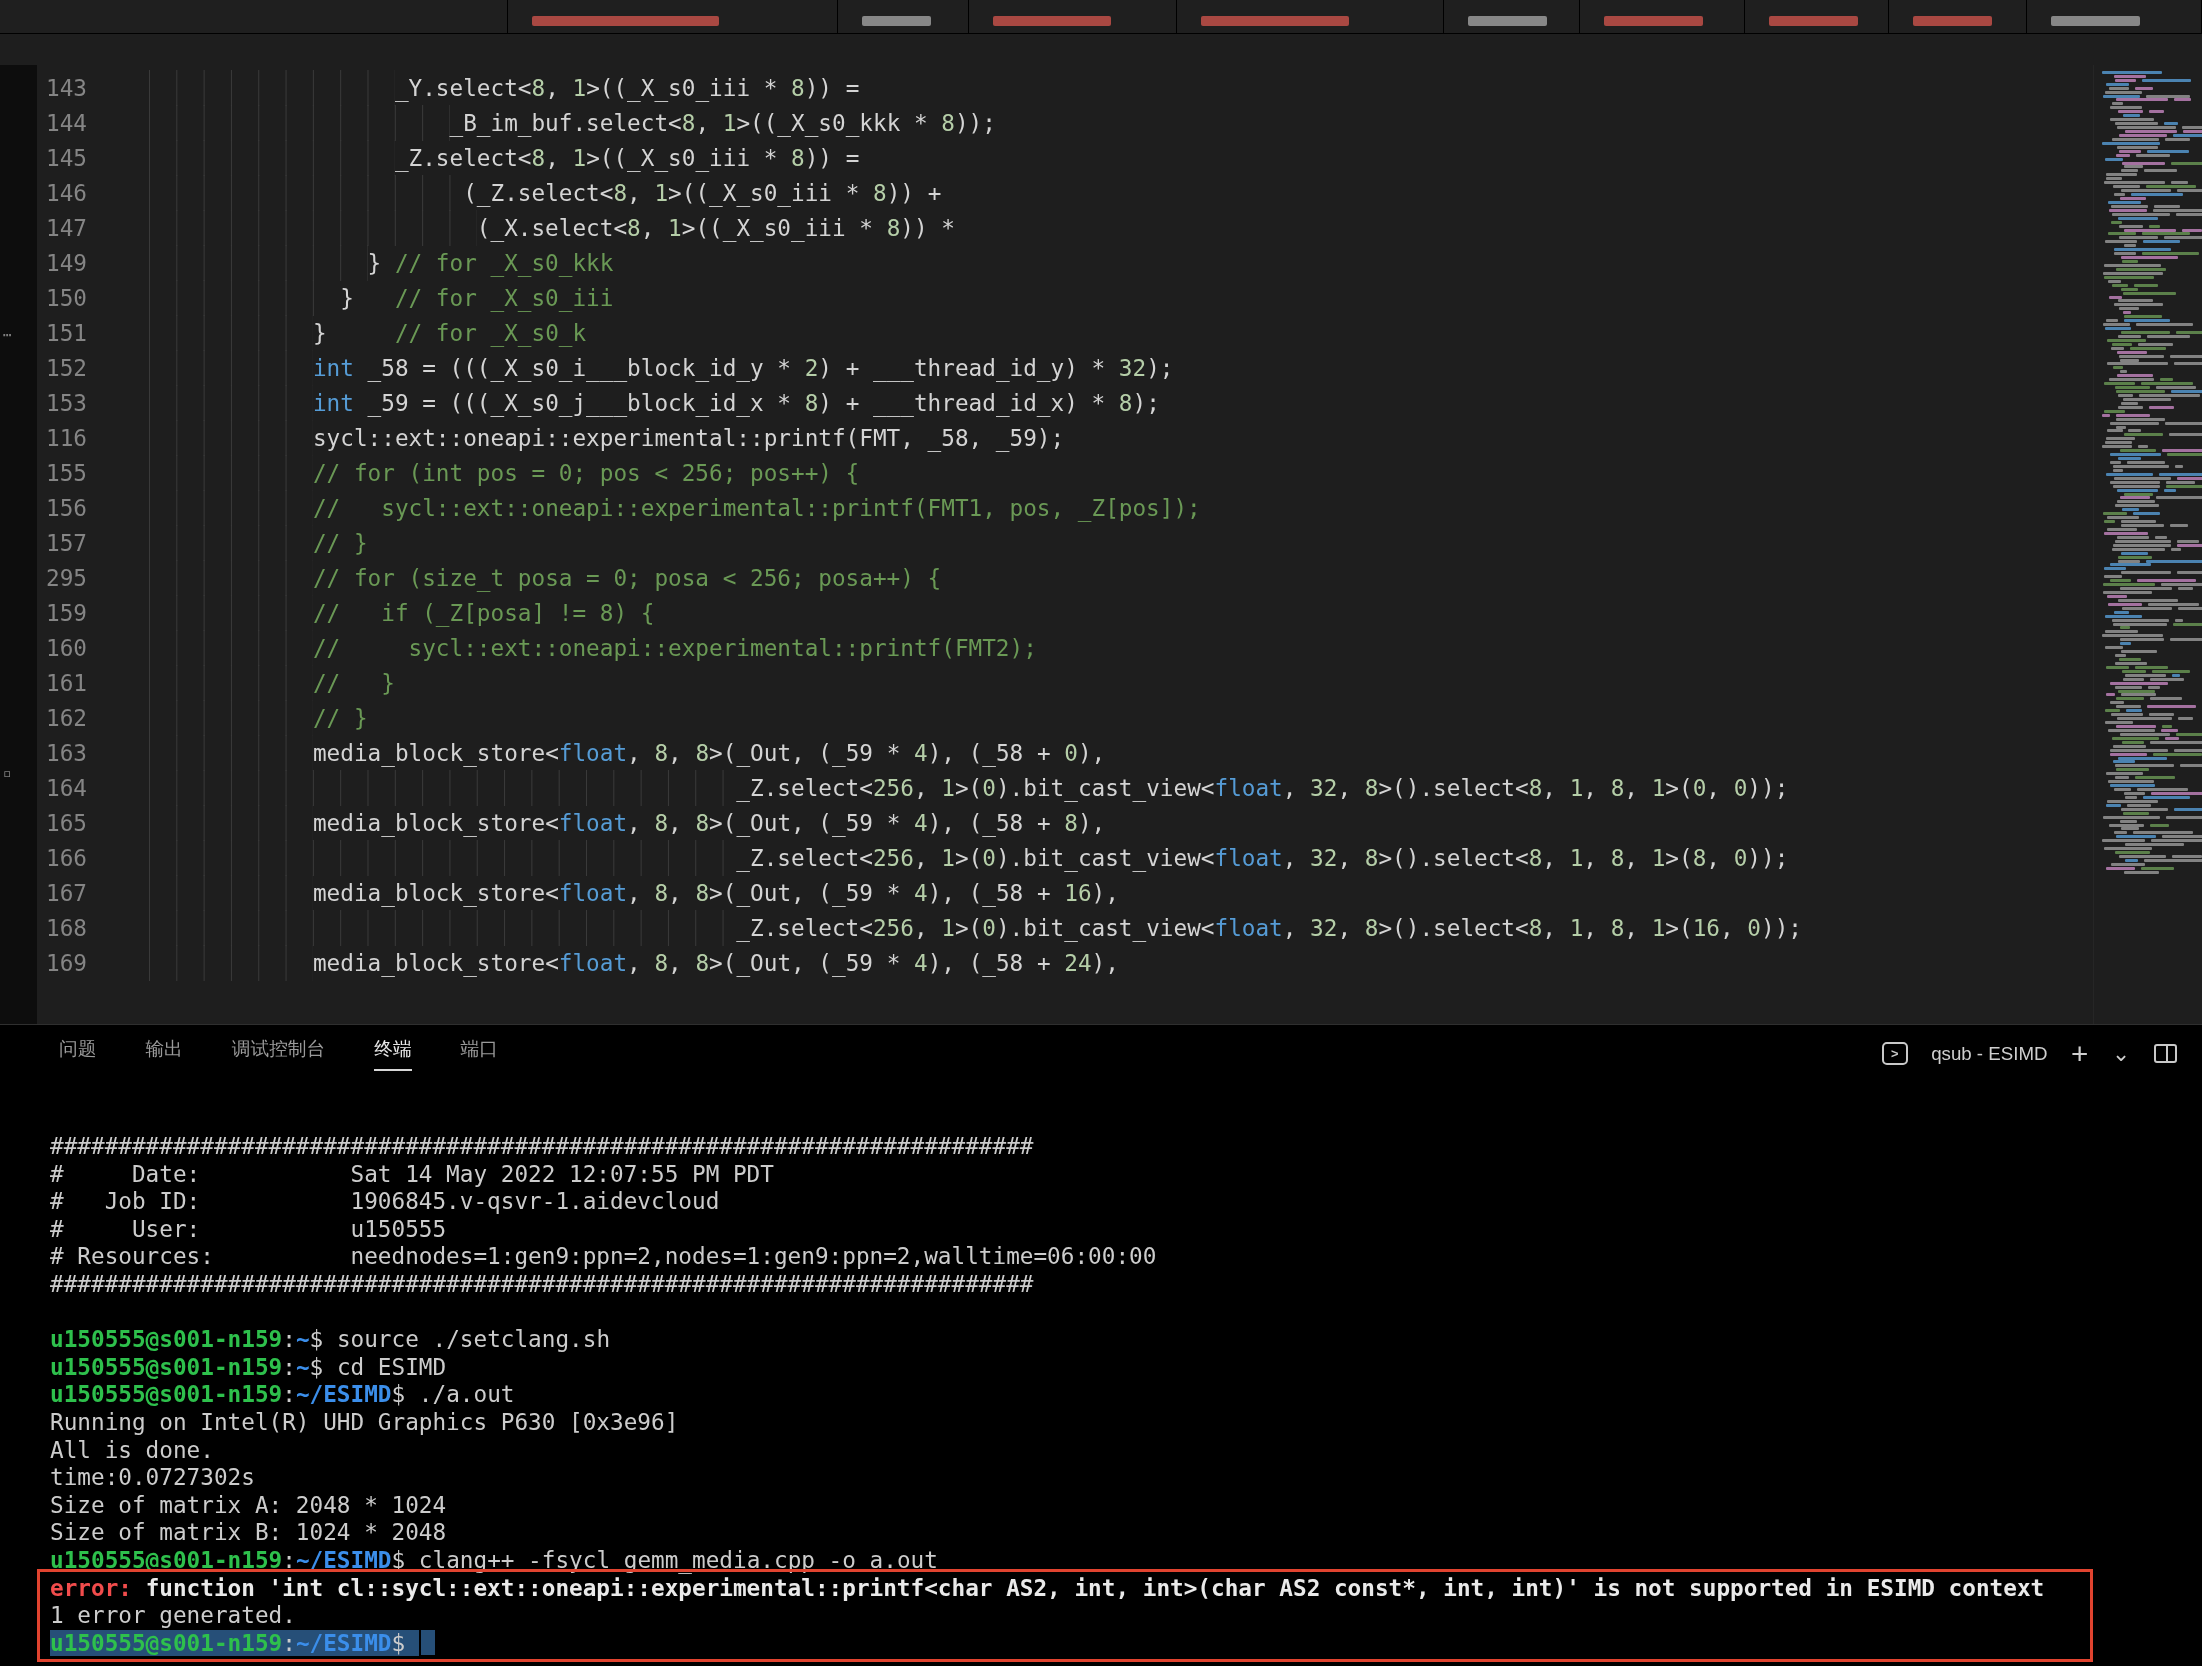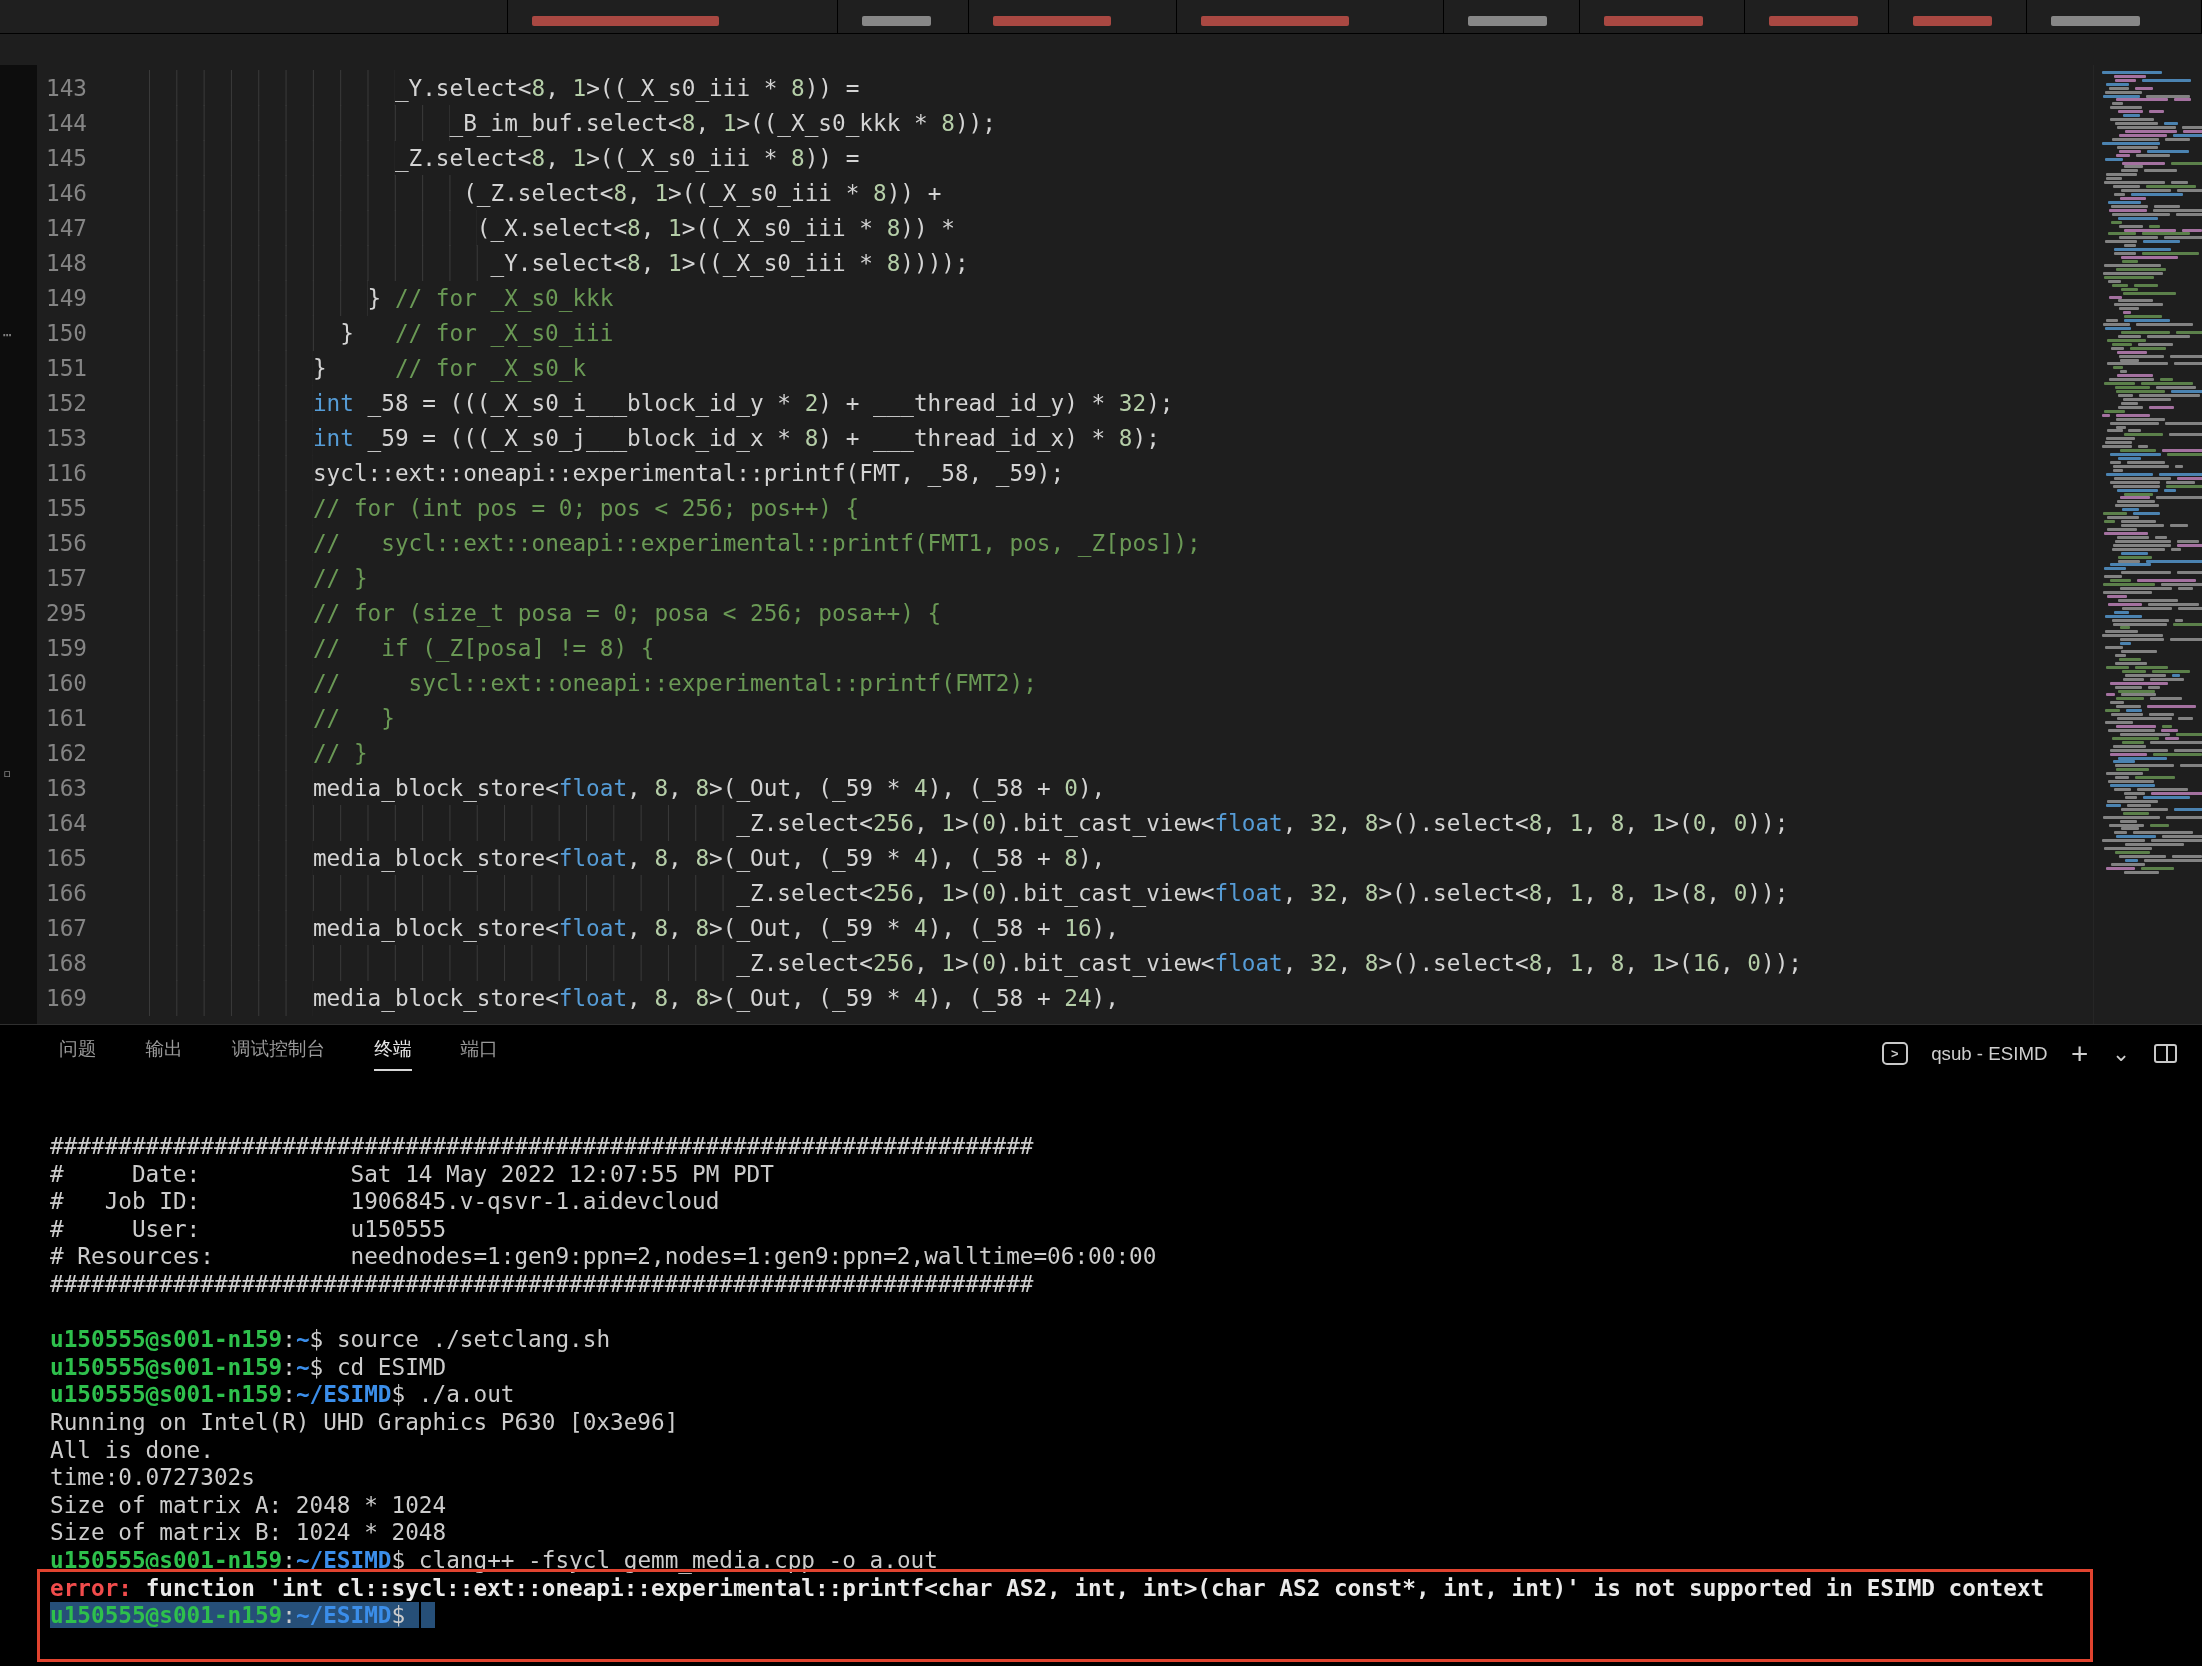--- a/index.html
+++ b/index.html
@@ -110,21 +110,20 @@
       <span style="top:252px;">⋯</span>
       <span style="top:690px;">▫</span>
 
     </div>
     <div class="codewrap">
         <div class="code-line"><span class="ln">143</span><span class="ctext"><span class="ind">                  </span><span>_Y.select&lt;</span><span class="num">8</span><span>, </span><span class="num">1</span><span>&gt;((_X_s0_iii * </span><span class="num">8</span><span>)) =</span></span></div>
         <div class="code-line"><span class="ln">144</span><span class="ctext"><span class="ind">                      </span><span>_B_im_buf.select&lt;</span><span class="num">8</span><span>, </span><span class="num">1</span><span>&gt;((_X_s0_kkk * </span><span class="num">8</span><span>));</span></span></div>
         <div class="code-line"><span class="ln">145</span><span class="ctext"><span class="ind">                  </span><span>_Z.select&lt;</span><span class="num">8</span><span>, </span><span class="num">1</span><span>&gt;((_X_s0_iii * </span><span class="num">8</span><span>)) =</span></span></div>
         <div class="code-line"><span class="ln">146</span><span class="ctext"><span class="ind">                       </span><span>(_Z.select&lt;</span><span class="num">8</span><span>, </span><span class="num">1</span><span>&gt;((_X_s0_iii * </span><span class="num">8</span><span>)) +</span></span></div>
         <div class="code-line"><span class="ln">147</span><span class="ctext"><span class="ind">                        </span><span>(_X.select&lt;</span><span class="num">8</span><span>, </span><span class="num">1</span><span>&gt;((_X_s0_iii * </span><span class="num">8</span><span>)) *</span></span></div>
-        <div class="code-line"><span class="ln">148</span><span class="ctext"><span class="ind">                         </span><span>_Y.select&lt;</span><span class="num">8</span><span>, </span><span class="num">1</span><span>&gt;((_X_s0_iii * </span><span class="num">8</span><span>))));</span></span></div>
         <div class="code-line"><span class="ln">149</span><span class="ctext"><span class="ind">                </span><span>} </span><span class="cmt">// for _X_s0_kkk</span></span></div>
         <div class="code-line"><span class="ln">150</span><span class="ctext"><span class="ind">              </span><span>}   </span><span class="cmt">// for _X_s0_iii</span></span></div>
         <div class="code-line"><span class="ln">151</span><span class="ctext"><span class="ind">            </span><span>}     </span><span class="cmt">// for _X_s0_k</span></span></div>
         <div class="code-line"><span class="ln">152</span><span class="ctext"><span class="ind">            </span><span class="kw">int</span><span> _58 = (((_X_s0_i___block_id_y * </span><span class="num">2</span><span>) + ___thread_id_y) * </span><span class="num">32</span><span>);</span></span></div>
         <div class="code-line"><span class="ln">153</span><span class="ctext"><span class="ind">            </span><span class="kw">int</span><span> _59 = (((_X_s0_j___block_id_x * </span><span class="num">8</span><span>) + ___thread_id_x) * </span><span class="num">8</span><span>);</span></span></div>
         <div class="code-line"><span class="ln">116</span><span class="ctext"><span class="ind">            </span><span>sycl::ext::oneapi::experimental::printf(FMT, _58, _59);</span></span></div>
         <div class="code-line"><span class="ln">155</span><span class="ctext"><span class="ind">            </span><span class="cmt">// for (int pos = 0; pos &lt; 256; pos++) {</span></span></div>
         <div class="code-line"><span class="ln">156</span><span class="ctext"><span class="ind">            </span><span class="cmt">//   sycl::ext::oneapi::experimental::printf(FMT1, pos, _Z[pos]);</span></span></div>
         <div class="code-line"><span class="ln">157</span><span class="ctext"><span class="ind">            </span><span class="cmt">// }</span></span></div>
         <div class="code-line"><span class="ln">295</span><span class="ctext"><span class="ind">            </span><span class="cmt">// for (size_t posa = 0; posa &lt; 256; posa++) {</span></span></div>
@@ -483,19 +482,20 @@
         <div class="tl"><span class="seg-g">u150555@s001-n159</span><span>:</span><span class="seg-b">~</span><span>$ source ./setclang.sh</span></div>
         <div class="tl"><span class="seg-g">u150555@s001-n159</span><span>:</span><span class="seg-b">~</span><span>$ cd ESIMD</span></div>
         <div class="tl"><span class="seg-g">u150555@s001-n159</span><span>:</span><span class="seg-b">~/ESIMD</span><span>$ ./a.out</span></div>
         <div class="tl"><span>Running on Intel(R) UHD Graphics P630 [0x3e96]</span></div>
         <div class="tl"><span>All is done.</span></div>
         <div class="tl"><span>time:0.0727302s</span></div>
         <div class="tl"><span>Size of matrix A: 2048 * 1024</span></div>
         <div class="tl"><span>Size of matrix B: 1024 * 2048</span></div>
         <div class="tl"><span class="seg-g">u150555@s001-n159</span><span>:</span><span class="seg-b">~/ESIMD</span><span>$ clang++ -fsycl gemm_media.cpp -o a.out</span></div>
         <div class="tl"><span class="seg-r">error: </span><span class="seg-w">function 'int cl::sycl::ext::oneapi::experimental::printf&lt;char AS2, int, int&gt;(char AS2 const*, int, int)' is not supported in ESIMD context</span></div>
+        <div class="tl"><span>1 error generated.</span></div>
         <div class="tl sel"><span class="seg-g">u150555@s001-n159</span><span>:</span><span class="seg-b">~/ESIMD</span><span>$ </span><span class="cursor"></span></div>
       </div>
   </div>
 
   <div class="errbox"></div>
 </div>
 
 
 </body></html>

